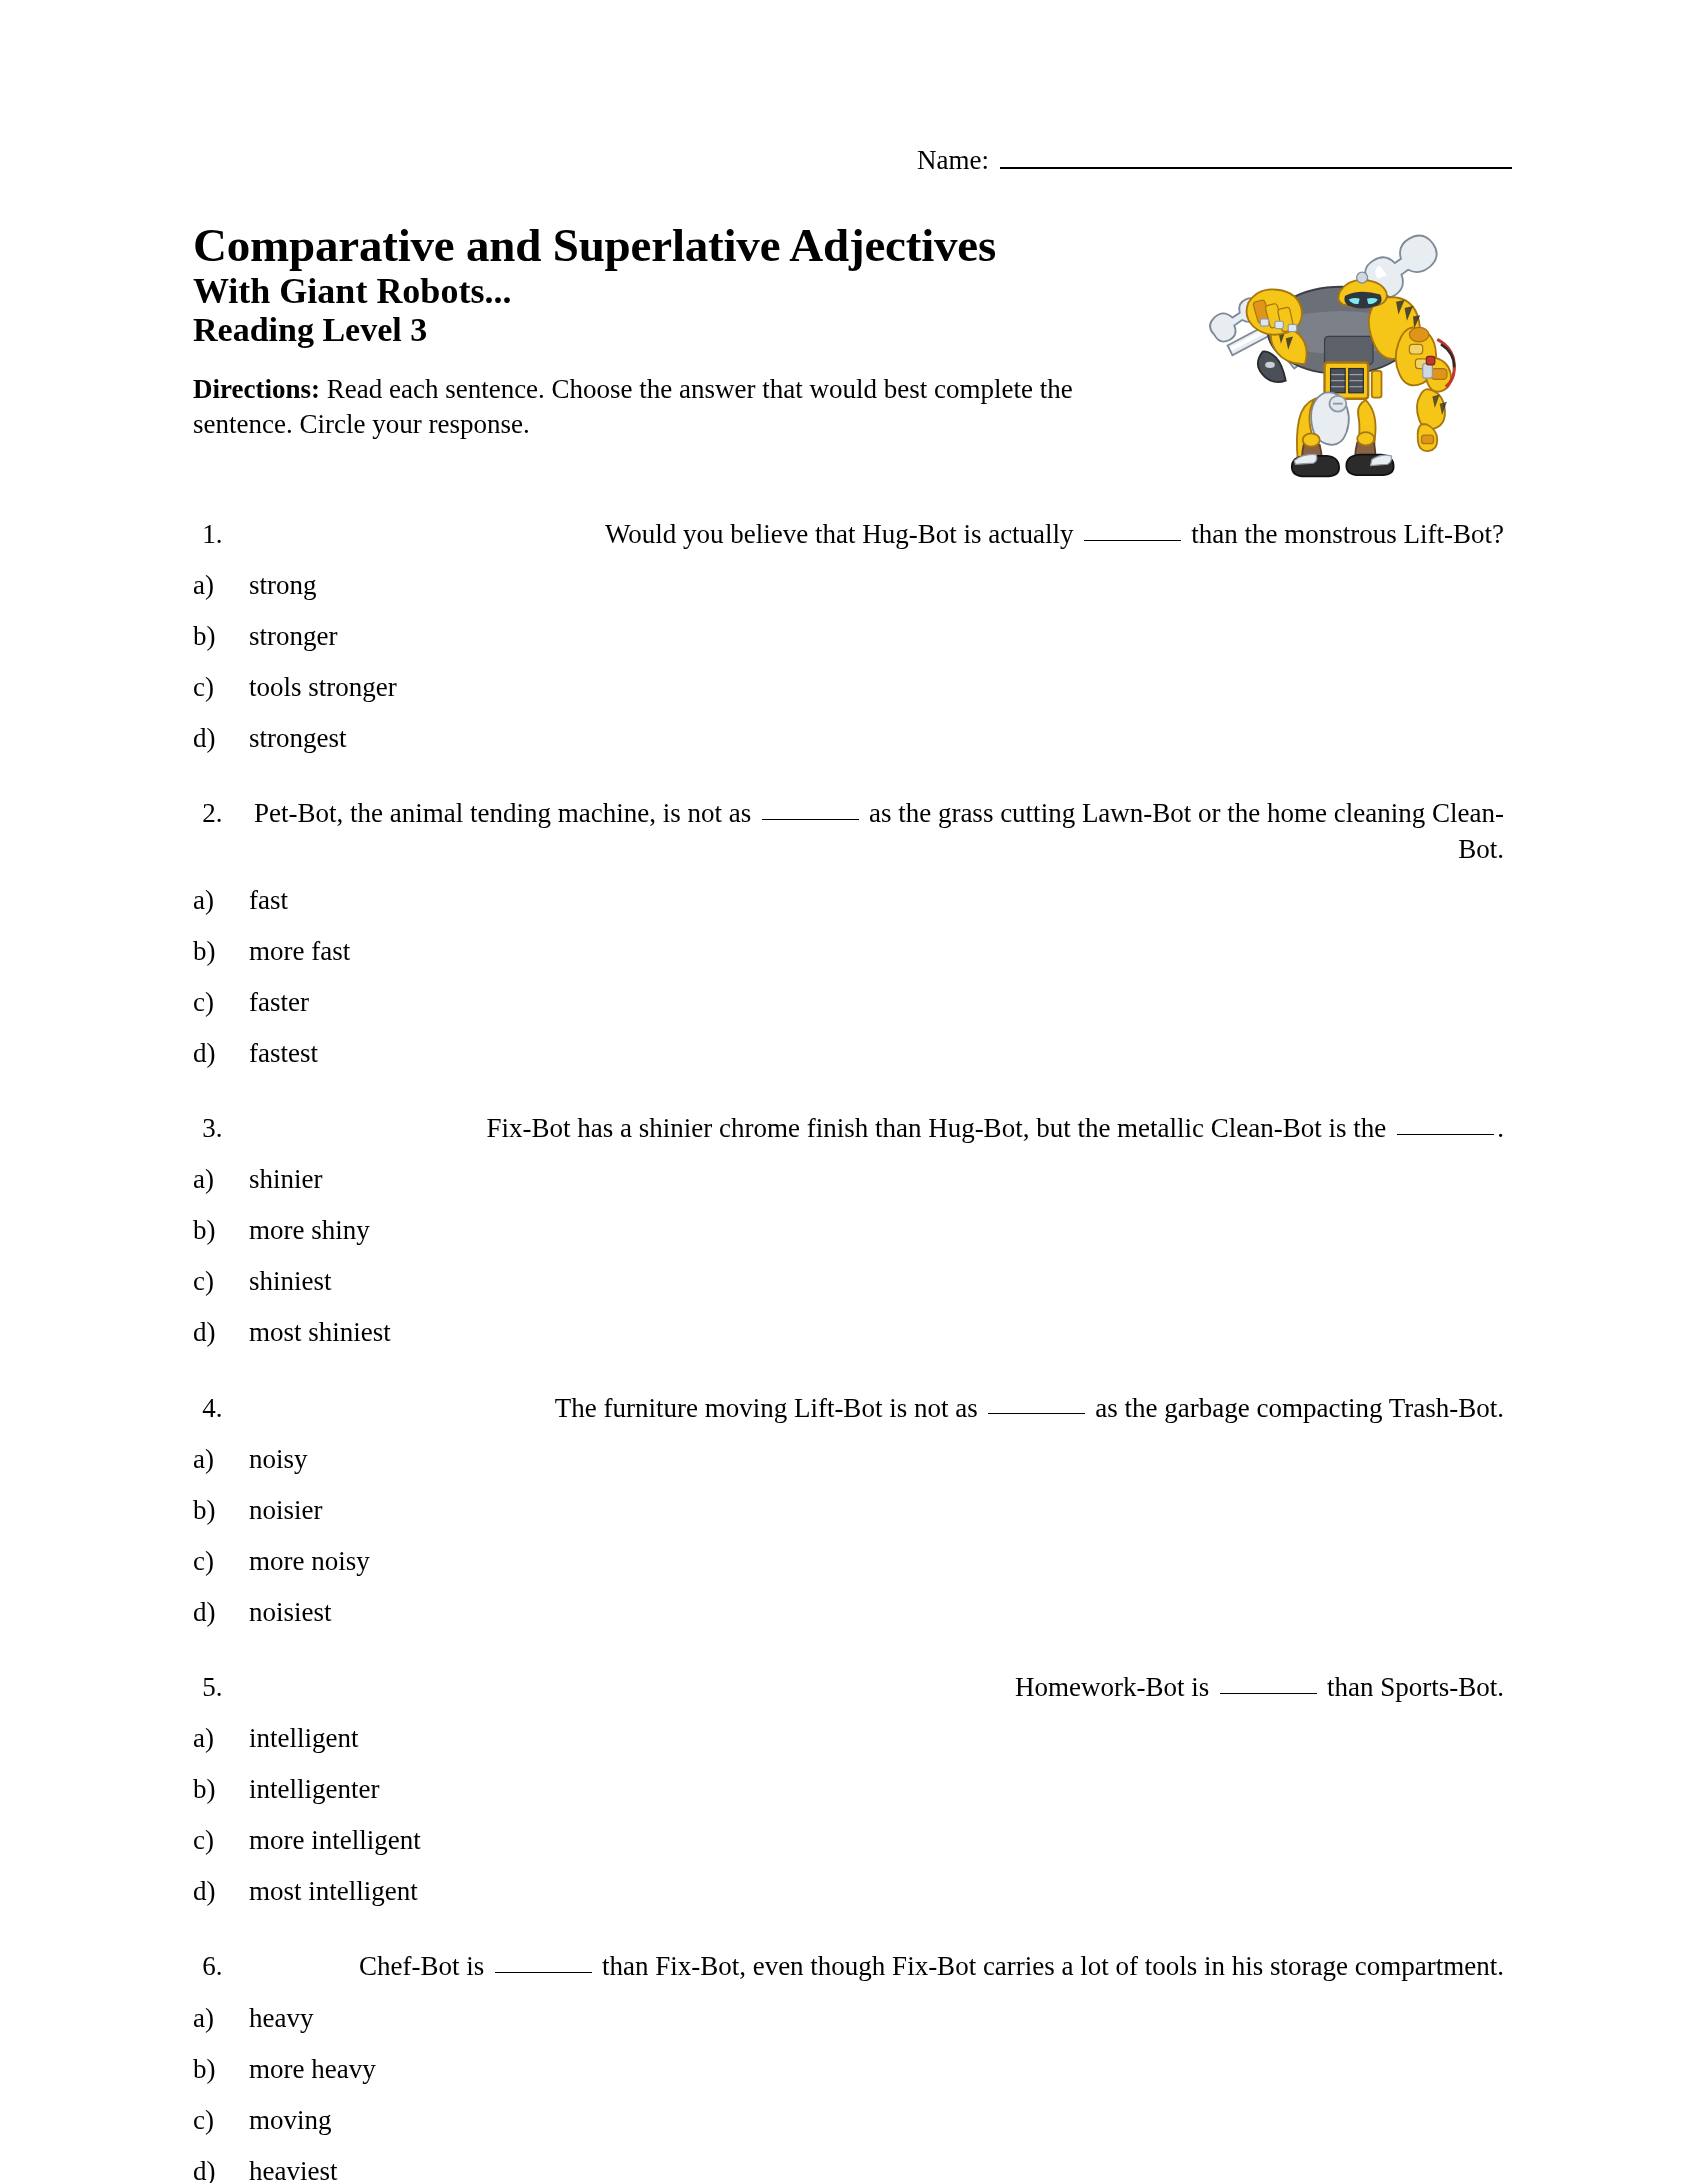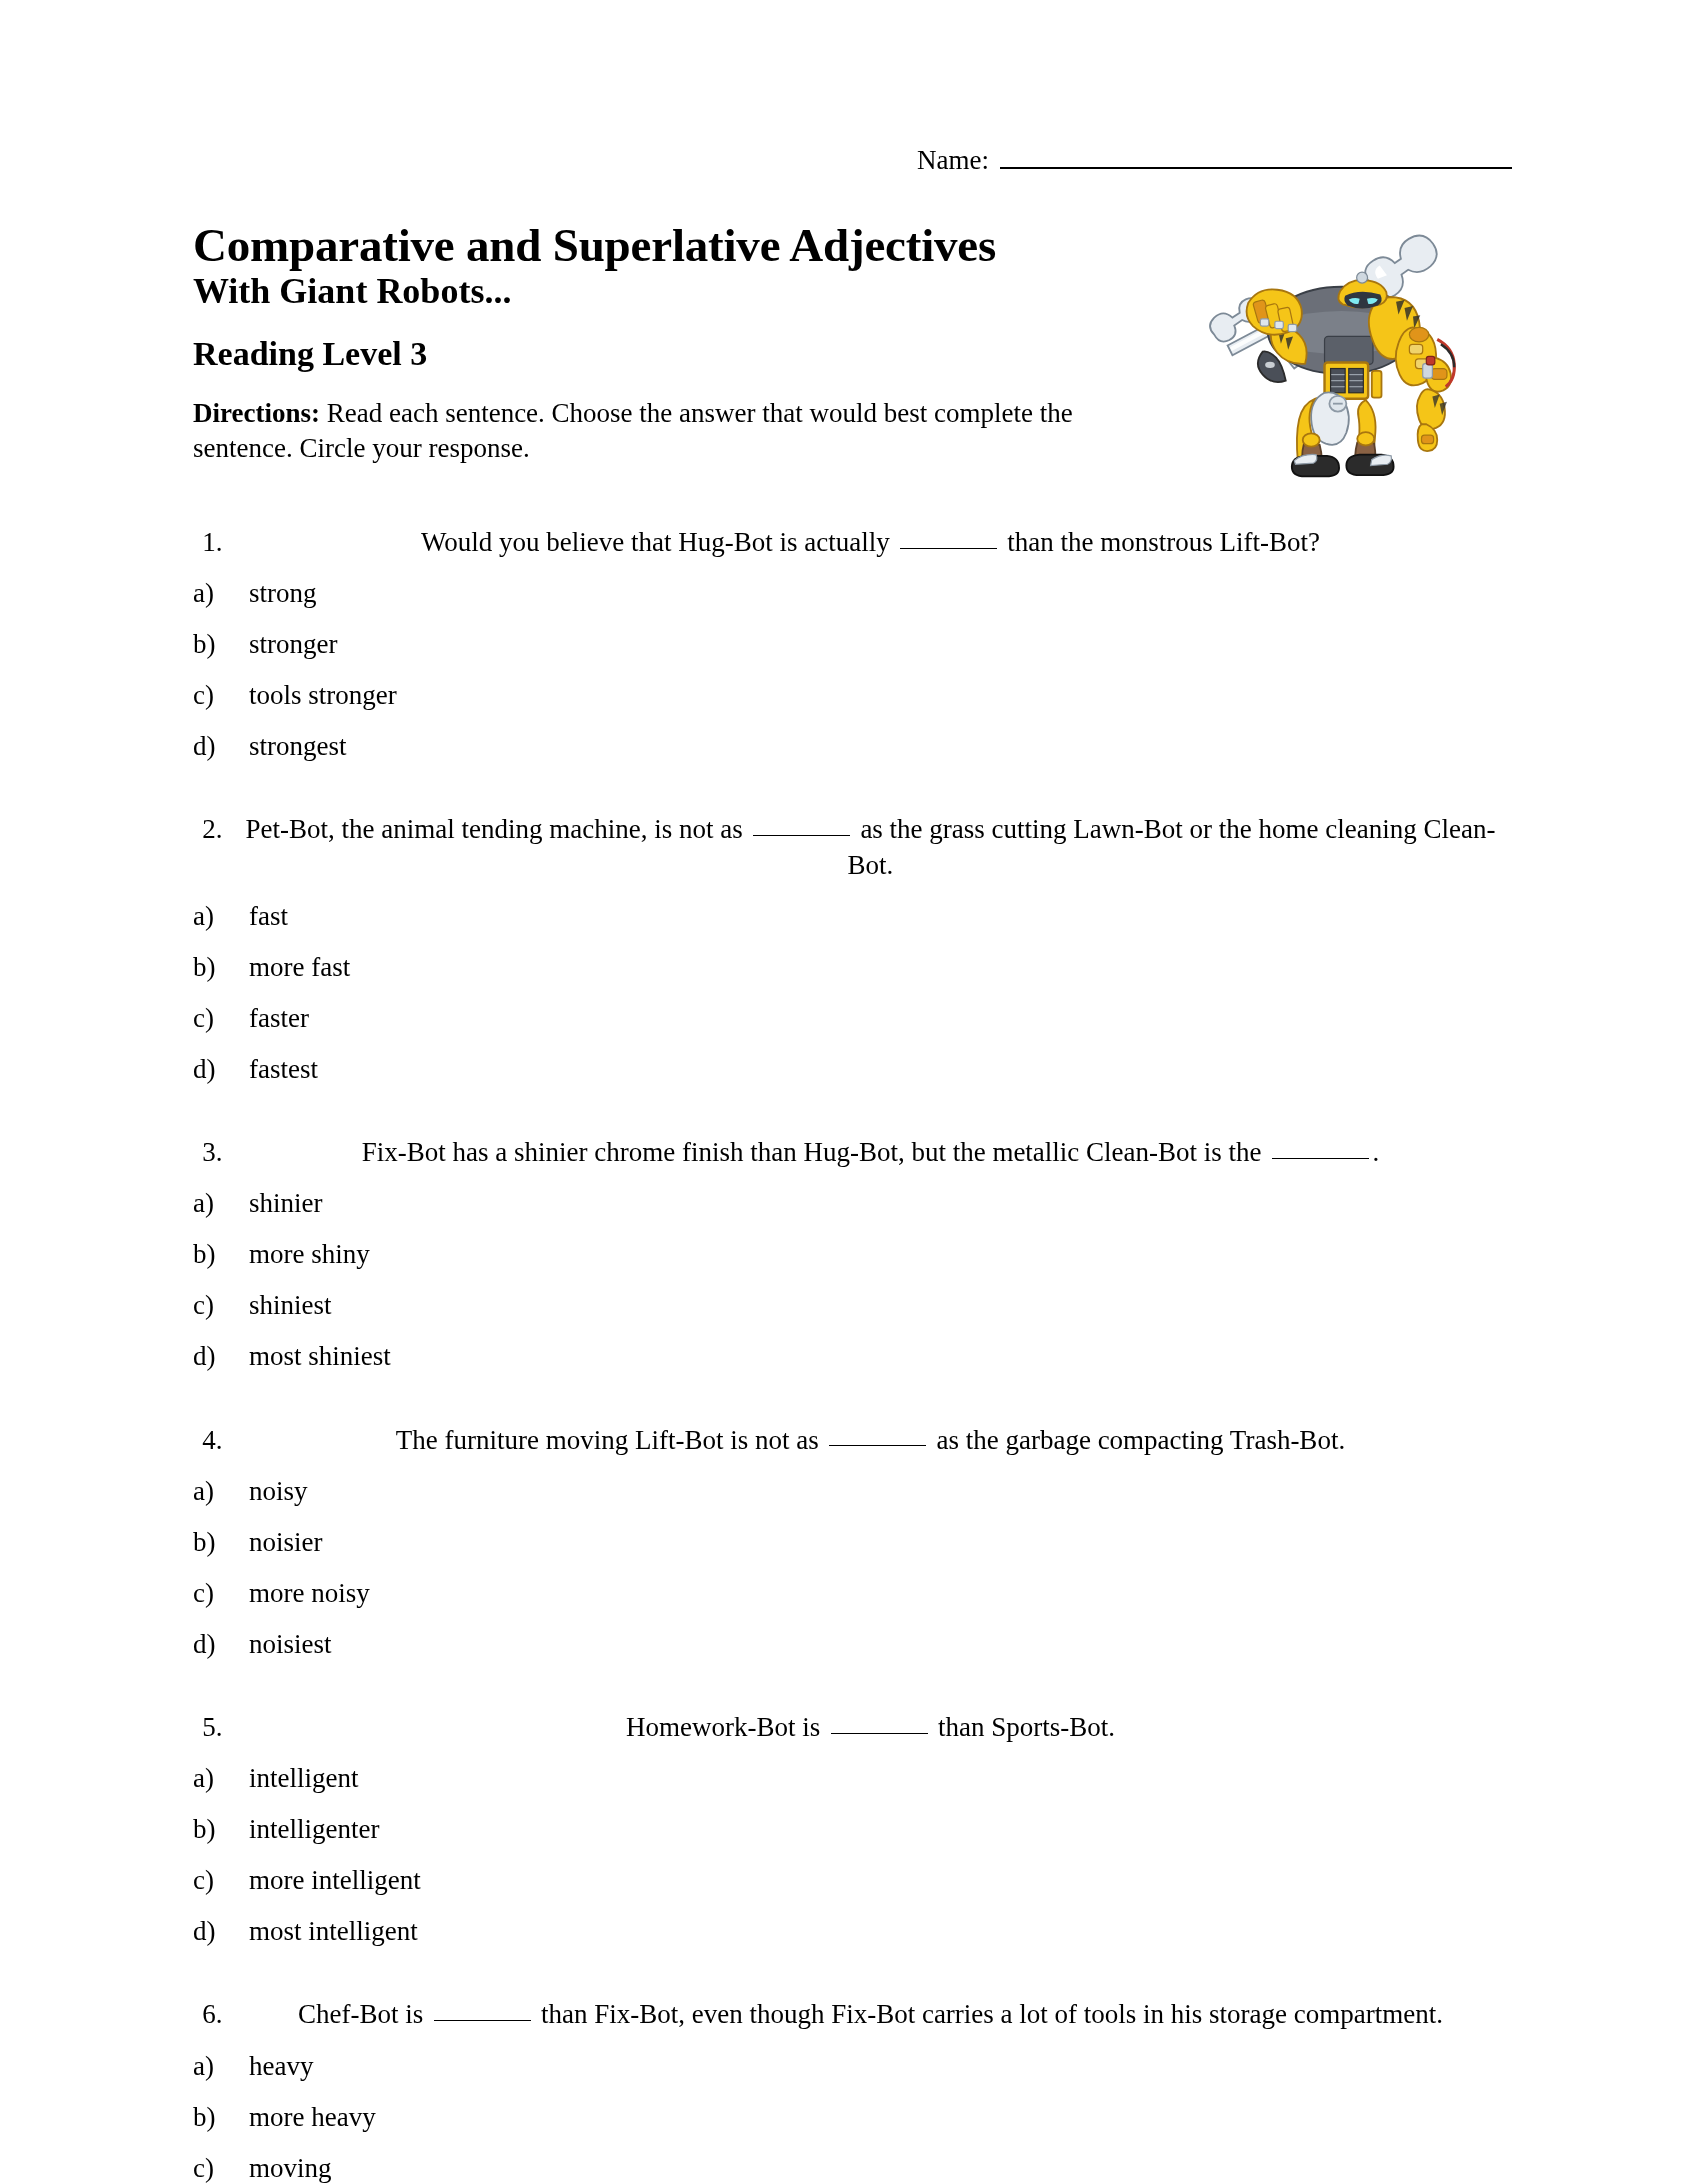--- a/index.html
+++ b/index.html
@@ -63,21 +63,20 @@
   .title-sub {
     font-size: 36px;
     font-weight: bold;
     line-height: 1.08;
     margin-top: 2px;
     white-space: nowrap;
   }
   .reading-level {
     font-size: 34px;
     font-weight: bold;
-    margin-top: 24px;
     line-height: 1.1;
     white-space: nowrap;
   }
   .directions {
     font-size: 27px;
     line-height: 1.30;
     margin-top: 24px;
     width: 923px;
   }
   .directions b { font-weight: bold; }
@@ -109,22 +108,21 @@
   }
   .q-num {
     width: 44px;
     flex: 0 0 44px;
     text-align: right;
     padding-right: 14.6px;
     box-sizing: border-box;
   }
   .q-text {
     flex: 1;
-    text-align: center;
-    margin-top: 8px;
+    text-align: right;
   }
   .blank {
     display: inline-block;
     width: 97px;
     border-bottom: 1.8px solid #000;
     margin: 0 3.6px;
     vertical-align: baseline;
     position: relative;
     top: -2.4px;
   }

